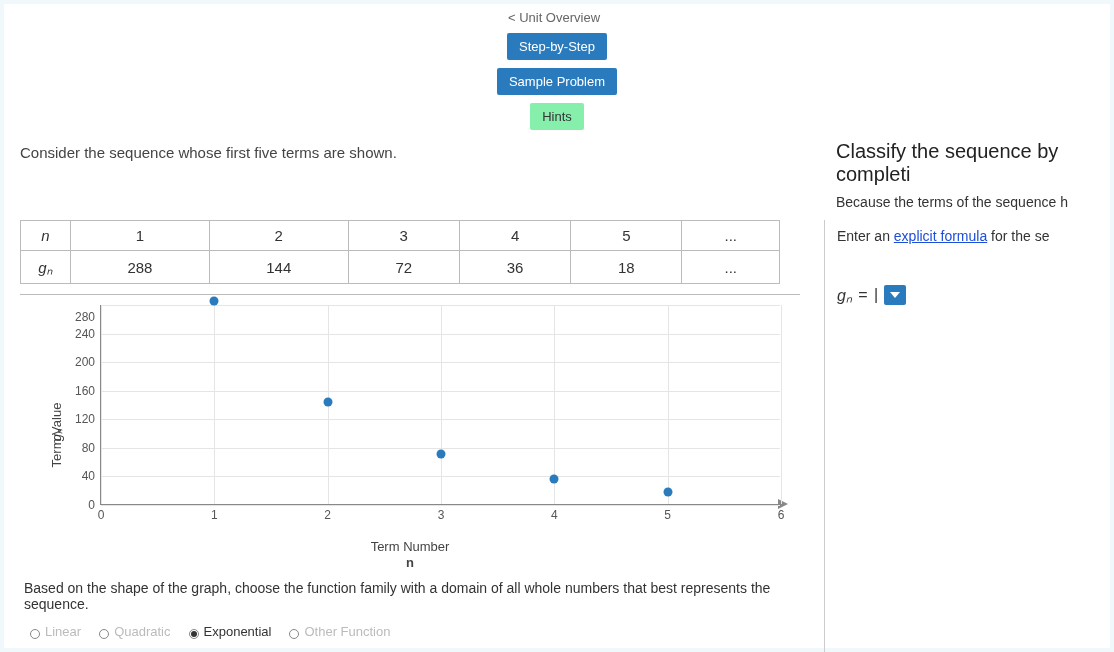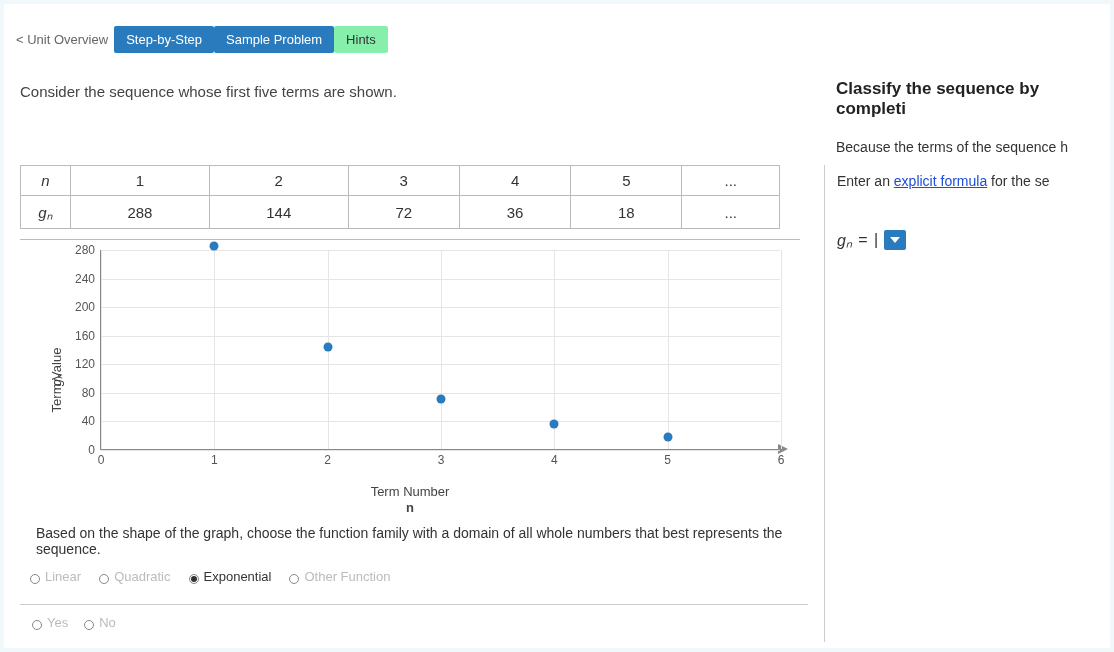--- a/index.html
+++ b/index.html
@@ -1,46 +1,46 @@
 <!DOCTYPE html>
 <html><head>
 <meta charset="utf-8">
 <style>
   * { box-sizing: border-box; margin: 0; padding: 0; }
   body { font-family: Arial, sans-serif; font-size: 14px; color: #333; background: #f0f8fc; width: 1114px; height: 652px; overflow: hidden; }
   .page { background: #fff; margin: 4px; height: 644px; position: relative; }
-  .topbar { display: flex; align-items: center; padding: 22px 12px; }
+  .topbar { display: flex; align-items: center; gap: 8px; padding: 6px 12px; flex-direction: column; }
   .link-back { color: #666; font-size: 13px; cursor: pointer; margin-right: 6px; }
   .btn { padding: 6px 12px; border-radius: 2px; font-size: 13px; cursor: pointer; border: none; }
   .btn-blue { background: #2a7bbd; color: #fff; }
   .btn-yellow { background: #86efac; color: #333; }
   .prompt { padding: 8px 16px 10px; color: #444; font-size: 15px; }
   .content-row { display: flex; align-items: stretch; }
   .left-col { flex: 0 0 820px; padding: 0 16px 12px 16px; }
   .right-col { flex: 1; border-left: 1px solid #ccc; padding: 8px 12px; overflow: hidden; }
   .right-top { padding: 4px 12px 10px; }
-  .right-top h3 { font-size: 17px; font-weight: 700; color: #222; margin-bottom: 20px; }
+  .right-top h3 { font-size: 20px; font-weight: 400; color: #222; margin-bottom: 8px; }
   .right-top p { font-size: 14px; color: #333; }
   table.seq { border-collapse: collapse; width: 760px; margin-bottom: 10px; }
   table.seq td, table.seq th { border: 1px solid #bbb; text-align: center; padding: 6px 8px; font-size: 15px; font-weight: normal; }
   table.seq .hdr { font-style: italic; width: 50px; }
   .sub { font-style: italic; }
   .chart-wrap { position: relative; width: 780px; height: 280px; border-top:1px solid #bbb; padding-top:6px;}
   .ylab-outer { position: absolute; left: 4px; top: 50%; transform: translateY(-50%) rotate(-90deg); transform-origin: center; font-size: 13px; color: #444; white-space: nowrap; }
   .ylab-inner { position: absolute; left: 30px; top: 50%; transform: translateY(-50%) rotate(-90deg); font-style: italic; font-size: 13px; }
   .plot { position: absolute; left: 80px; top: 10px; width: 680px; height: 200px; border-left: 1px solid #888; border-bottom: 1px solid #888; }
   .grid-h { position: absolute; left: 0; width: 100%; border-top: 1px solid #e5e5e5; }
   .grid-v { position: absolute; top: 0; height: 100%; border-left: 1px solid #e5e5e5; }
   .ytick { position: absolute; right: 100%; padding-right: 6px; font-size: 12px; color: #555; transform: translateY(-50%); }
   .xtick { position: absolute; top: 100%; padding-top: 4px; font-size: 12px; color: #555; transform: translateX(-50%); }
   .pt { position: absolute; width: 9px; height: 9px; border-radius: 50%; background: #2a7bbd; transform: translate(-50%, -50%); }
   .arrow { position:absolute; right:-8px; bottom:-5px; width:0;height:0;border-left:10px solid #888;border-top:5px solid transparent;border-bottom:5px solid transparent;}
   .xlab-outer { position: absolute; left: 50%; bottom: 20px; transform: translateX(-50%); font-size: 13px; color: #444; text-align:center;}
   .xlab-inner { position: absolute; left: 50%; bottom: 4px; transform: translateX(-50%); font-size: 13px; color: #444; font-weight:700;}
-  .question-text { font-size: 14px; color: #333; margin: 6px 16px 8px; }
+  .question-text { font-size: 14px; color: #333; margin: 6px 4px 8px; }
   .radio-row { display: flex; gap: 18px; align-items: center; padding: 4px 0 14px 10px; font-size: 13px; }
   .radio-opt { display: flex; align-items: flex-end; gap: 5px; cursor: pointer; }
   .radio-opt.disabled { color: #bbb; }
   .radio-dot { width: 10px; height: 10px; border: 1px solid #888; border-radius: 50%; display:inline-flex; align-items:center; justify-content:center;}
   .radio-dot.filled::after { content:""; width:6px;height:6px;background:#333;border-radius:50%;}
   .sep { border-top: 1px solid #ccc; margin: 6px 0 10px; }
   .yn { display: inline-flex; gap: 16px; margin-left: 12px; font-size: 13px; color: #bbb;}
   .formula-link { color: #1d4ed8; text-decoration: underline; cursor: pointer; }
   .formula-box { margin-top: 40px; display:flex; align-items:center; gap:6px; font-size:16px; font-style: italic;}
   .formula-box .eq { font-style: normal; }
@@ -107,21 +107,21 @@
             <div class="ytick" style="top: 142.857px;">80</div>
             <div class="grid-h" style="top: 114.286px;"></div>
             <div class="ytick" style="top: 114.286px;">120</div>
             <div class="grid-h" style="top: 85.7143px;"></div>
             <div class="ytick" style="top: 85.7143px;">160</div>
             <div class="grid-h" style="top: 57.1429px;"></div>
             <div class="ytick" style="top: 57.1429px;">200</div>
             <div class="grid-h" style="top: 28.5714px;"></div>
             <div class="ytick" style="top: 28.5714px;">240</div>
             <div class="grid-h" style="top: 0px;"></div>
-            <div class="ytick" style="top: 0px;">280</div>
+            <div class="ytick" style="top: 12px;">280</div>
             <div class="grid-v" style="left: 0px;"></div>
             <div class="xtick" style="left: 0px;">0</div>
             <div class="grid-v" style="left: 113.333px;"></div>
             <div class="xtick" style="left: 113.333px;">1</div>
             <div class="grid-v" style="left: 226.667px;"></div>
             <div class="xtick" style="left: 226.667px;">2</div>
             <div class="grid-v" style="left: 340px;"></div>
             <div class="xtick" style="left: 340px;">3</div>
             <div class="grid-v" style="left: 453.333px;"></div>
             <div class="xtick" style="left: 453.333px;">4</div>

